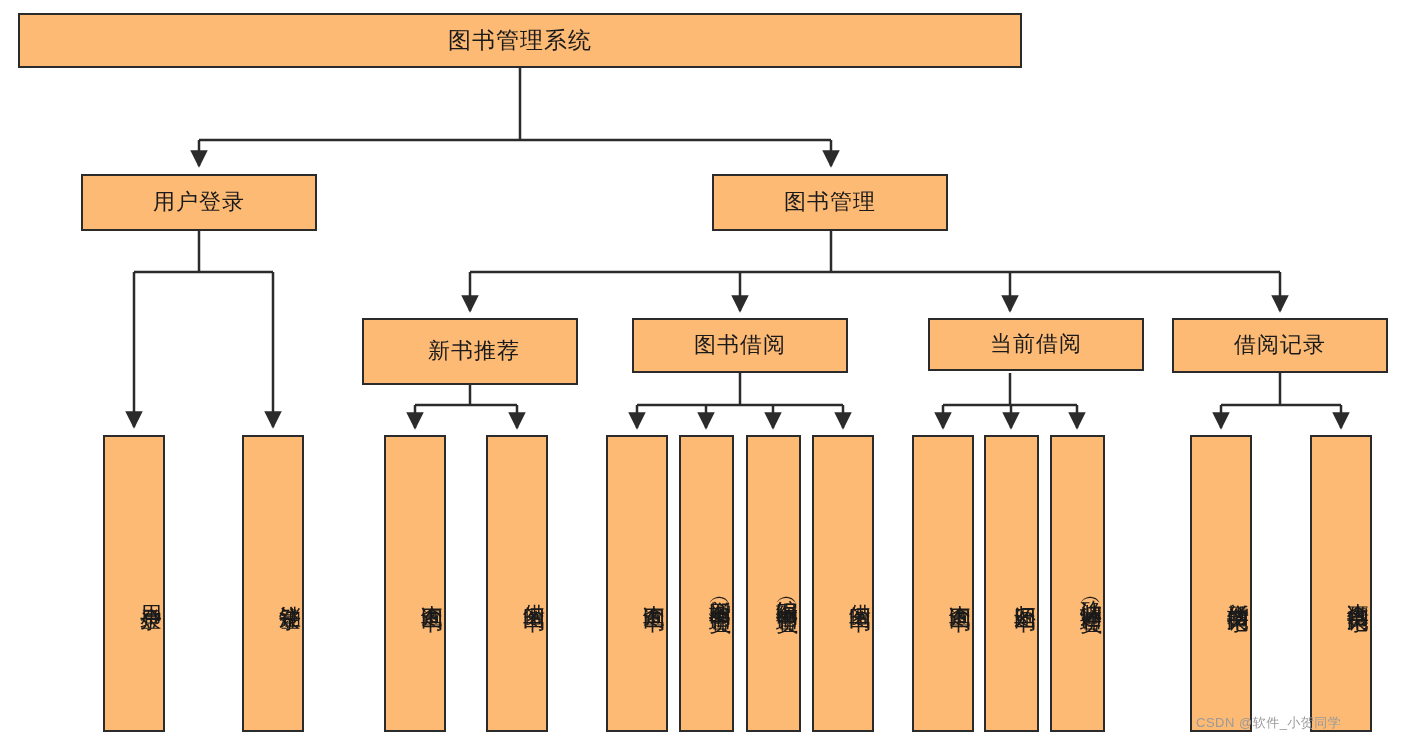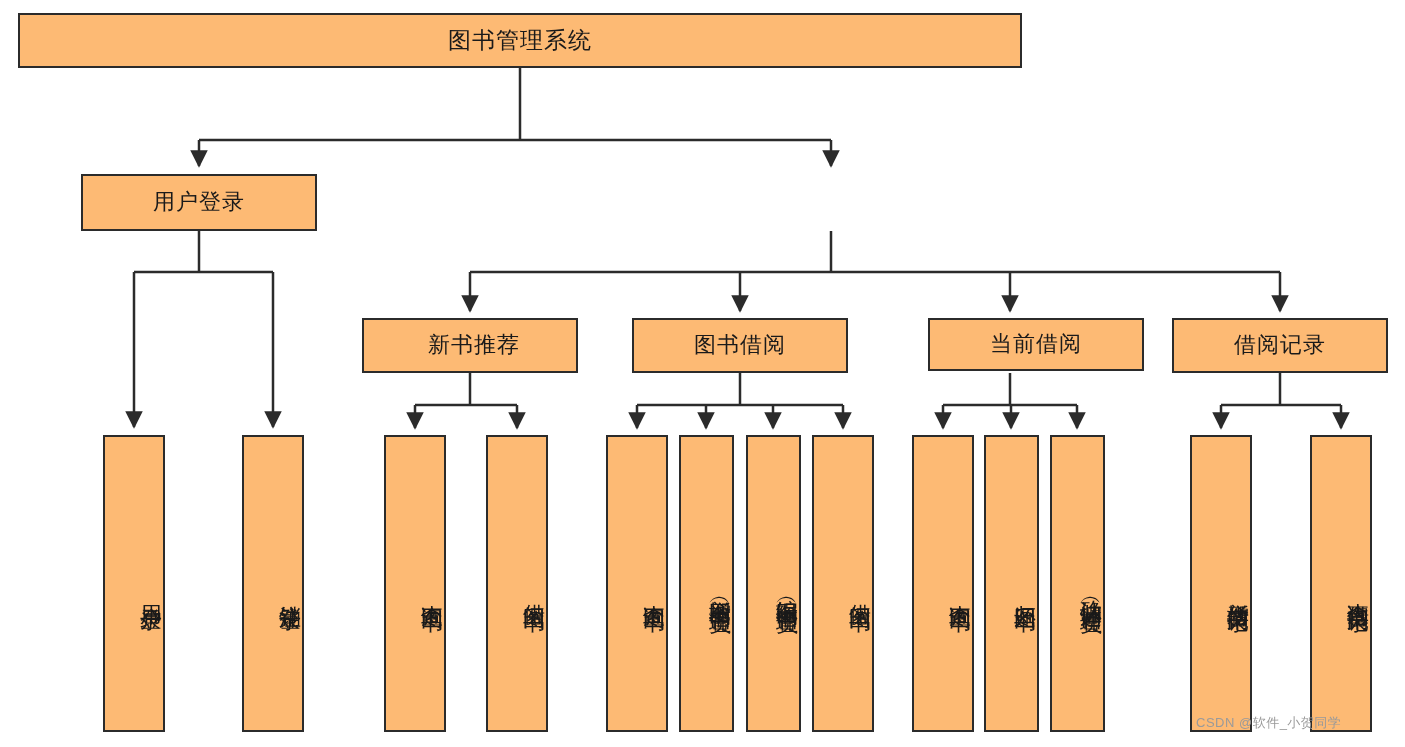--- a/index.html
+++ b/index.html
@@ -122,22 +122,25 @@
     </g>
   </svg>
 
   <div class="node h root" style="left:18px; top:13px; width:1004px; height:55px;">
     <span>图书管理系统</span>
   </div>
 
   <div class="node h" style="left:81px; top:174px; width:236px; height:57px;">
     <span>用户登录</span>
   </div>
+  <div class="node h" style="left:712px; top:174px; width:236px; height:57px;">
+    <span>图书管理</span>
+  </div>
 
-  <div class="node h" style="left:362px; top:318px; width:216px; height:55px;padding-left:8px;">
+  <div class="node h" style="left:362px; top:318px; width:216px; height:67px;padding-left:8px;">
     <span>新书推荐</span>
   </div>
   <div class="node h" style="left:632px; top:318px; width:216px; height:55px;">
     <span>图书借阅</span>
   </div>
   <div class="node h" style="left:902px; top:318px; width:216px; height:53px;margin-left:26px;">
     <span>当前借阅</span>
   </div>
   <div class="node h" style="left:1172px; top:318px; width:216px; height:55px;">
     <span>借阅记录</span>

